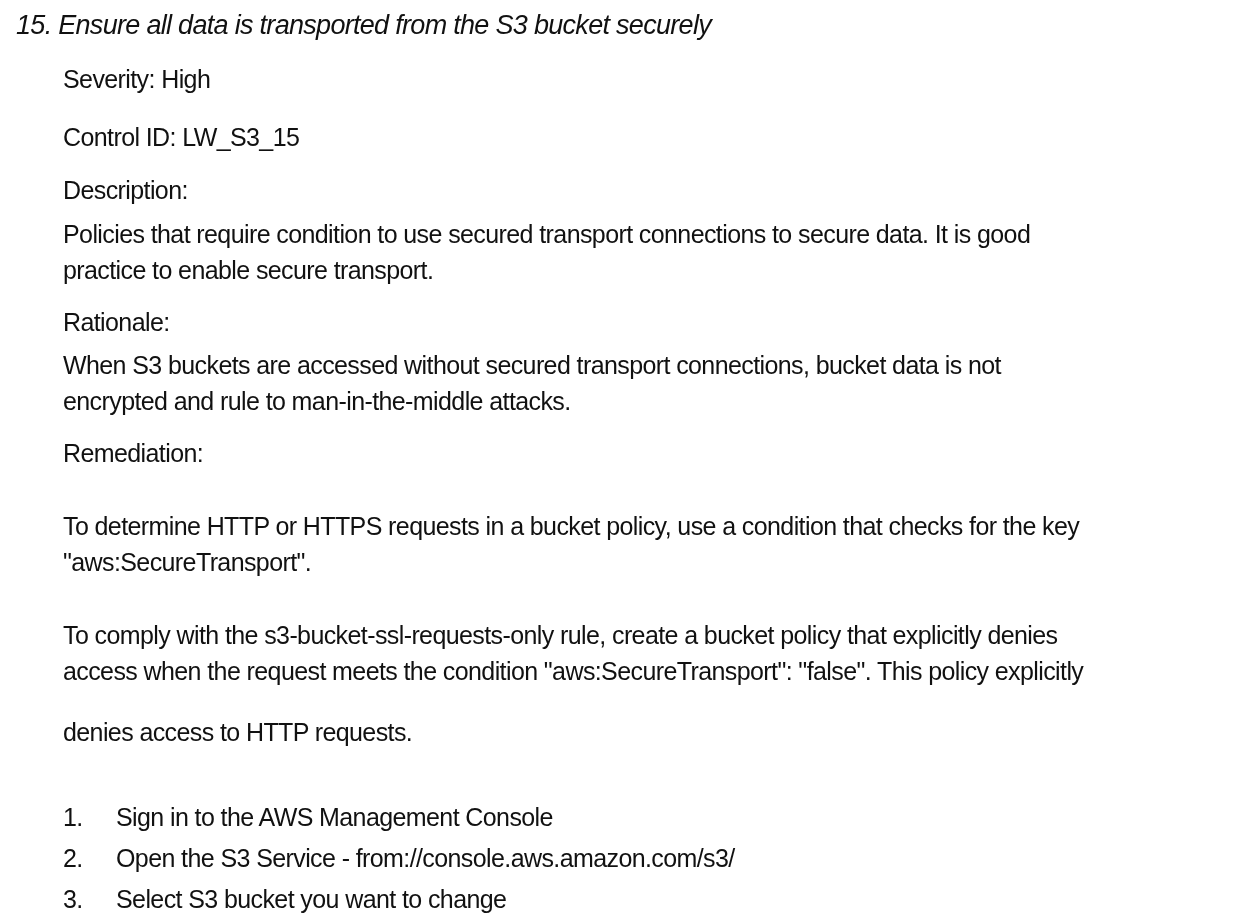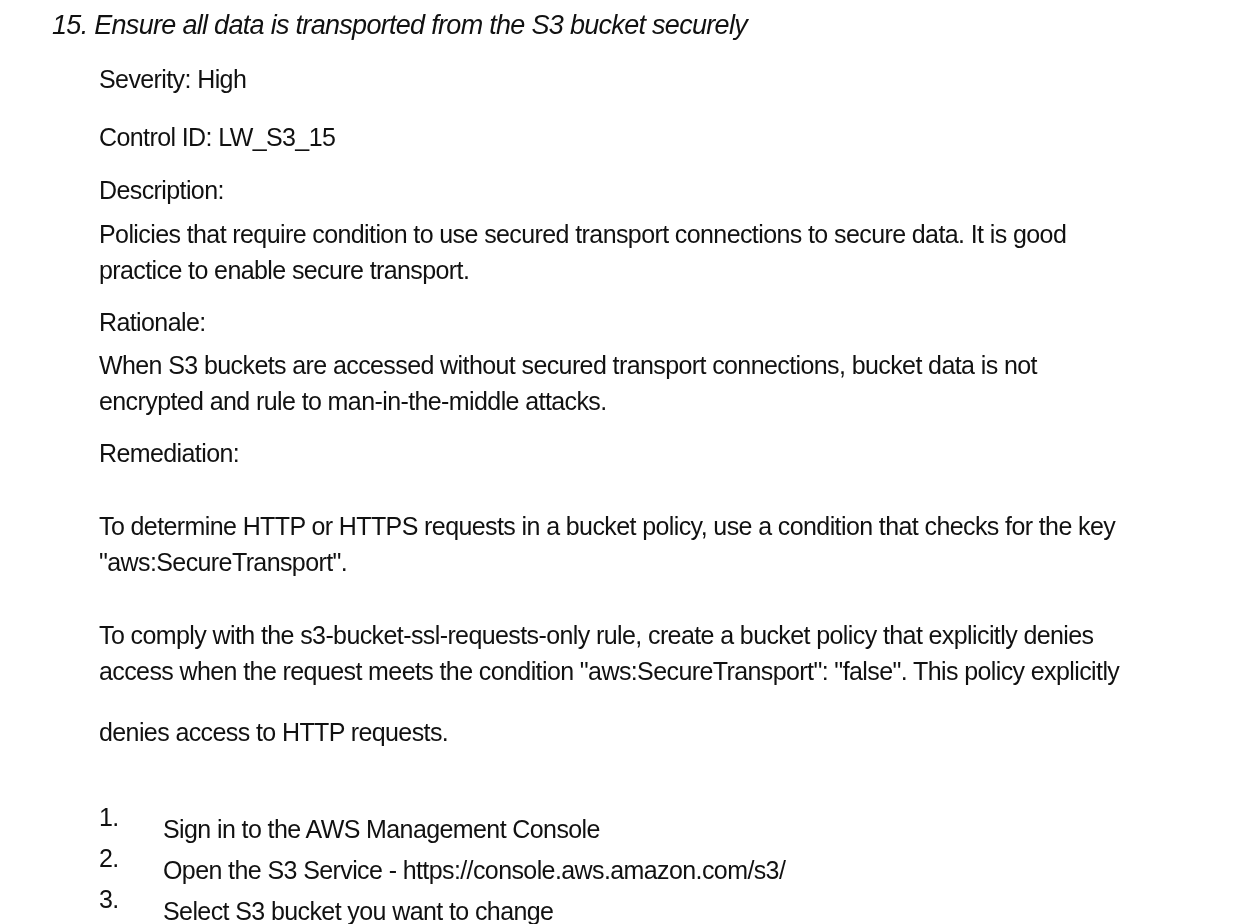--- a/index.html
+++ b/index.html
@@ -1,24 +1,24 @@
 <!DOCTYPE html>
 <html><head>
   <meta charset="utf-8">
   <style>
     html, body { margin: 0; padding: 0; background: #ffffff; }
     body {
       width: 1234px; height: 924px; overflow: hidden; position: relative;
       font-family: "Liberation Sans", sans-serif; color: #111111;
     }
-    .line { position: absolute; white-space: nowrap; font-size: 25px; letter-spacing: -0.6px; line-height: 30px; margin-left: 36px; }
+    .line { position: absolute; white-space: nowrap; font-size: 25px; letter-spacing: -0.6px; line-height: 30px; }
     .title { left: 16px; top: 10px; font-size: 27px; font-style: italic; letter-spacing: -0.7px; }
     .ind { left: 63px; }
     .num { position: absolute; left: 63px; }
-    .item { position: absolute; left: 127px; margin-top: 12px; }
+    .item { position: absolute; left: 116px; }
     b { font-weight: normal; }
   </style>
 </head>
 <body>
 
 <div>
   <div class="line title">15. Ensure all data is transported from the S3 bucket securely</div>
 
   <div class="line ind" style="top:64px">Severity: High</div>
   <div class="line ind" style="top:122px">Control ID: LW_S3_15</div>
@@ -40,20 +40,20 @@
   <div class="line ind" style="top:656px"><span>access when the request meets the condition </span><b>"aws:SecureTransport": "false"</b><span>. This policy explicitly</span></div>
   <div class="line ind" style="top:717px">denies access to HTTP requests.</div>
 
   <div>
     <div class="line" style="top:802px;left:0">
       <span class="num">1.</span>
       <span class="item">Sign in to the AWS Management Console</span>
     </div>
     <div class="line" style="top:843px;left:0">
       <span class="num">2.</span>
-      <span class="item">Open the S3 Service - https://console.aws.amazon.com/s3/</span>
+      <span class="item">Open the S3 Service - from://console.aws.amazon.com/s3/</span>
     </div>
     <div class="line" style="top:884px;left:0">
       <span class="num">3.</span>
       <span class="item">Select S3 bucket you want to change</span>
     </div>
   </div>
 </div>
 
 </body></html>

